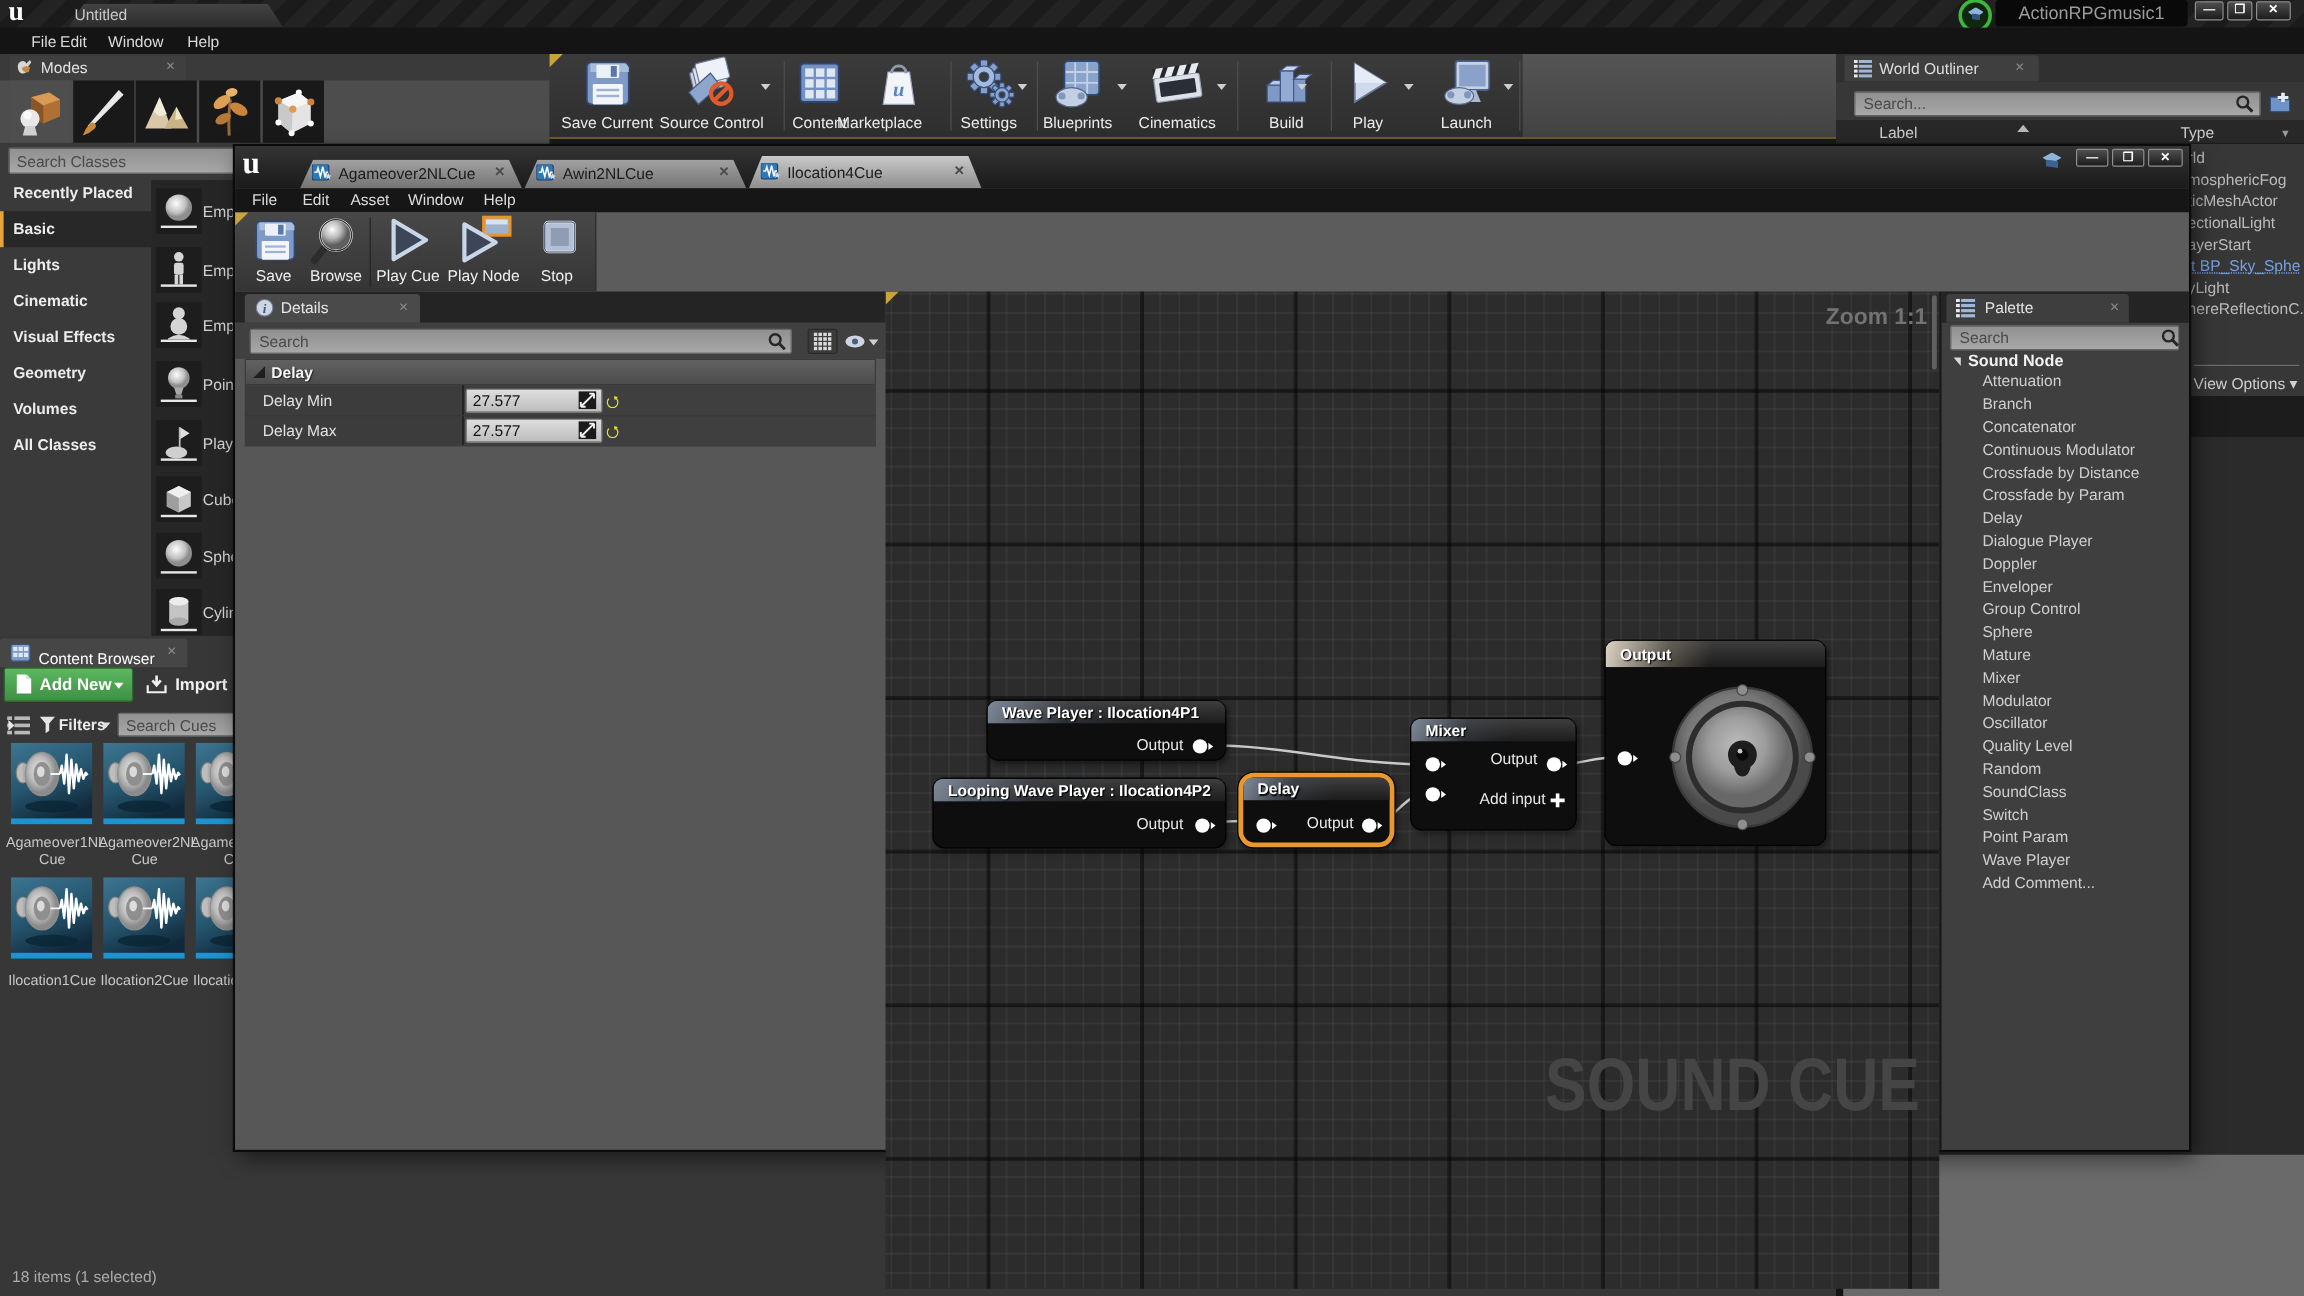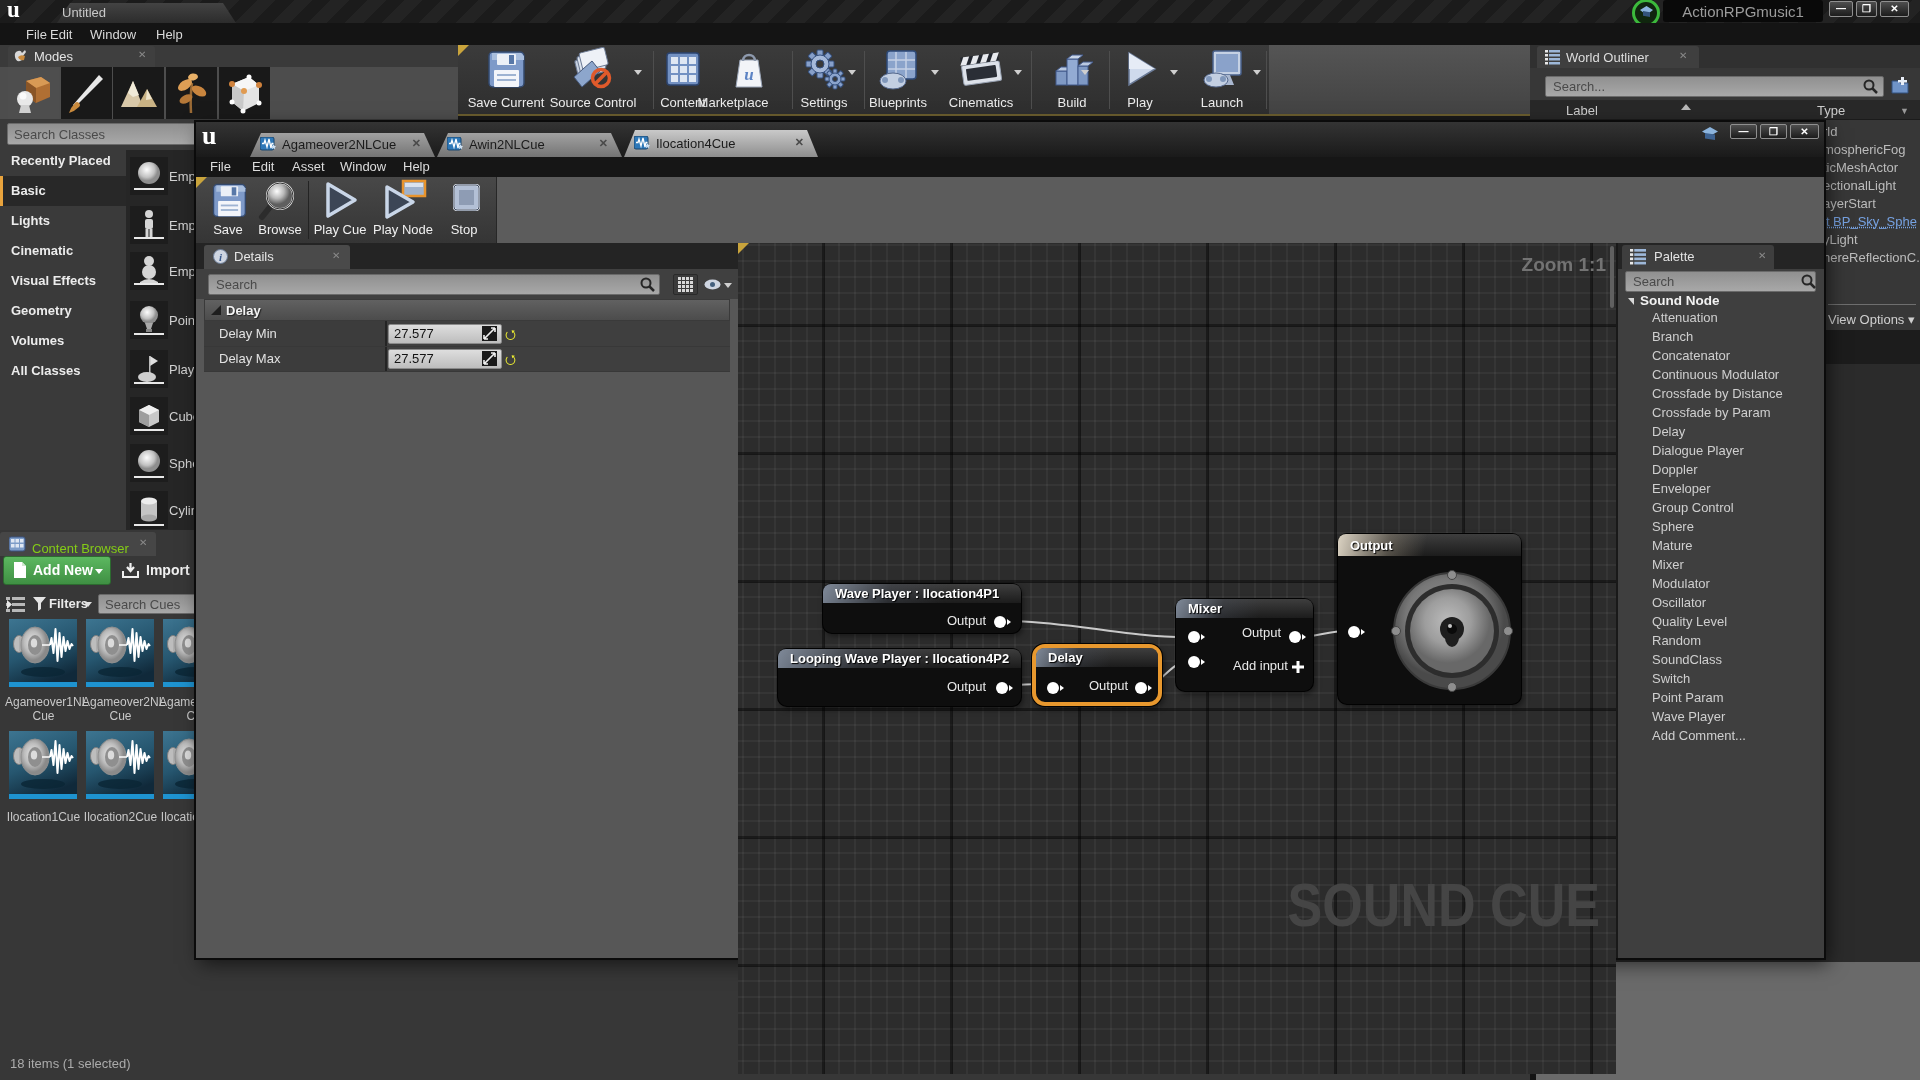--- a/index.html
+++ b/index.html
@@ -284,21 +284,21 @@
               <rect x="4" y="33" width="30" height="2" fill="#e8e8e8"></rect>
             </svg>
       </div>
           <span>Cylinder</span>
         </div>
     </div>
   </div>
 
   <div class="abs" id="cbrowser">
     <div class="abs" style="left:0;top:2px;width:156px;height:24px;background:#464646;border-radius:3px 3px 0 0;"></div>
-    <div class="txt" style="left:32px;top:11px;font-size:13px;color:#84cc16;">Content Browser</div>
+    <div class="txt" style="left:32px;top:11px;font-size:13px;color:#ffffff;">Content Browser</div>
     <div class="txt" style="left:139px;top:7px;font-size:10px;color:#8a8a8a;">✕</div>
     <svg class="abs" style="left:9px;top:6px;" width="17" height="16" viewBox="0 0 17 16">
       <rect x="0" y="1" width="16" height="14" rx="2" fill="#7d9cc8" stroke="#3a5380"></rect>
       <g fill="#dfe7f3">
           <rect x="2" y="3" width="3.5" height="3.5"></rect>
           <rect x="6.5" y="3" width="3.5" height="3.5"></rect>
           <rect x="11" y="3" width="3.5" height="3.5"></rect>
       <rect x="2" y="8" width="3.5" height="3.5"></rect>
           <rect x="6.5" y="8" width="3.5" height="3.5"></rect>
           <rect x="11" y="8" width="3.5" height="3.5"></rect>

